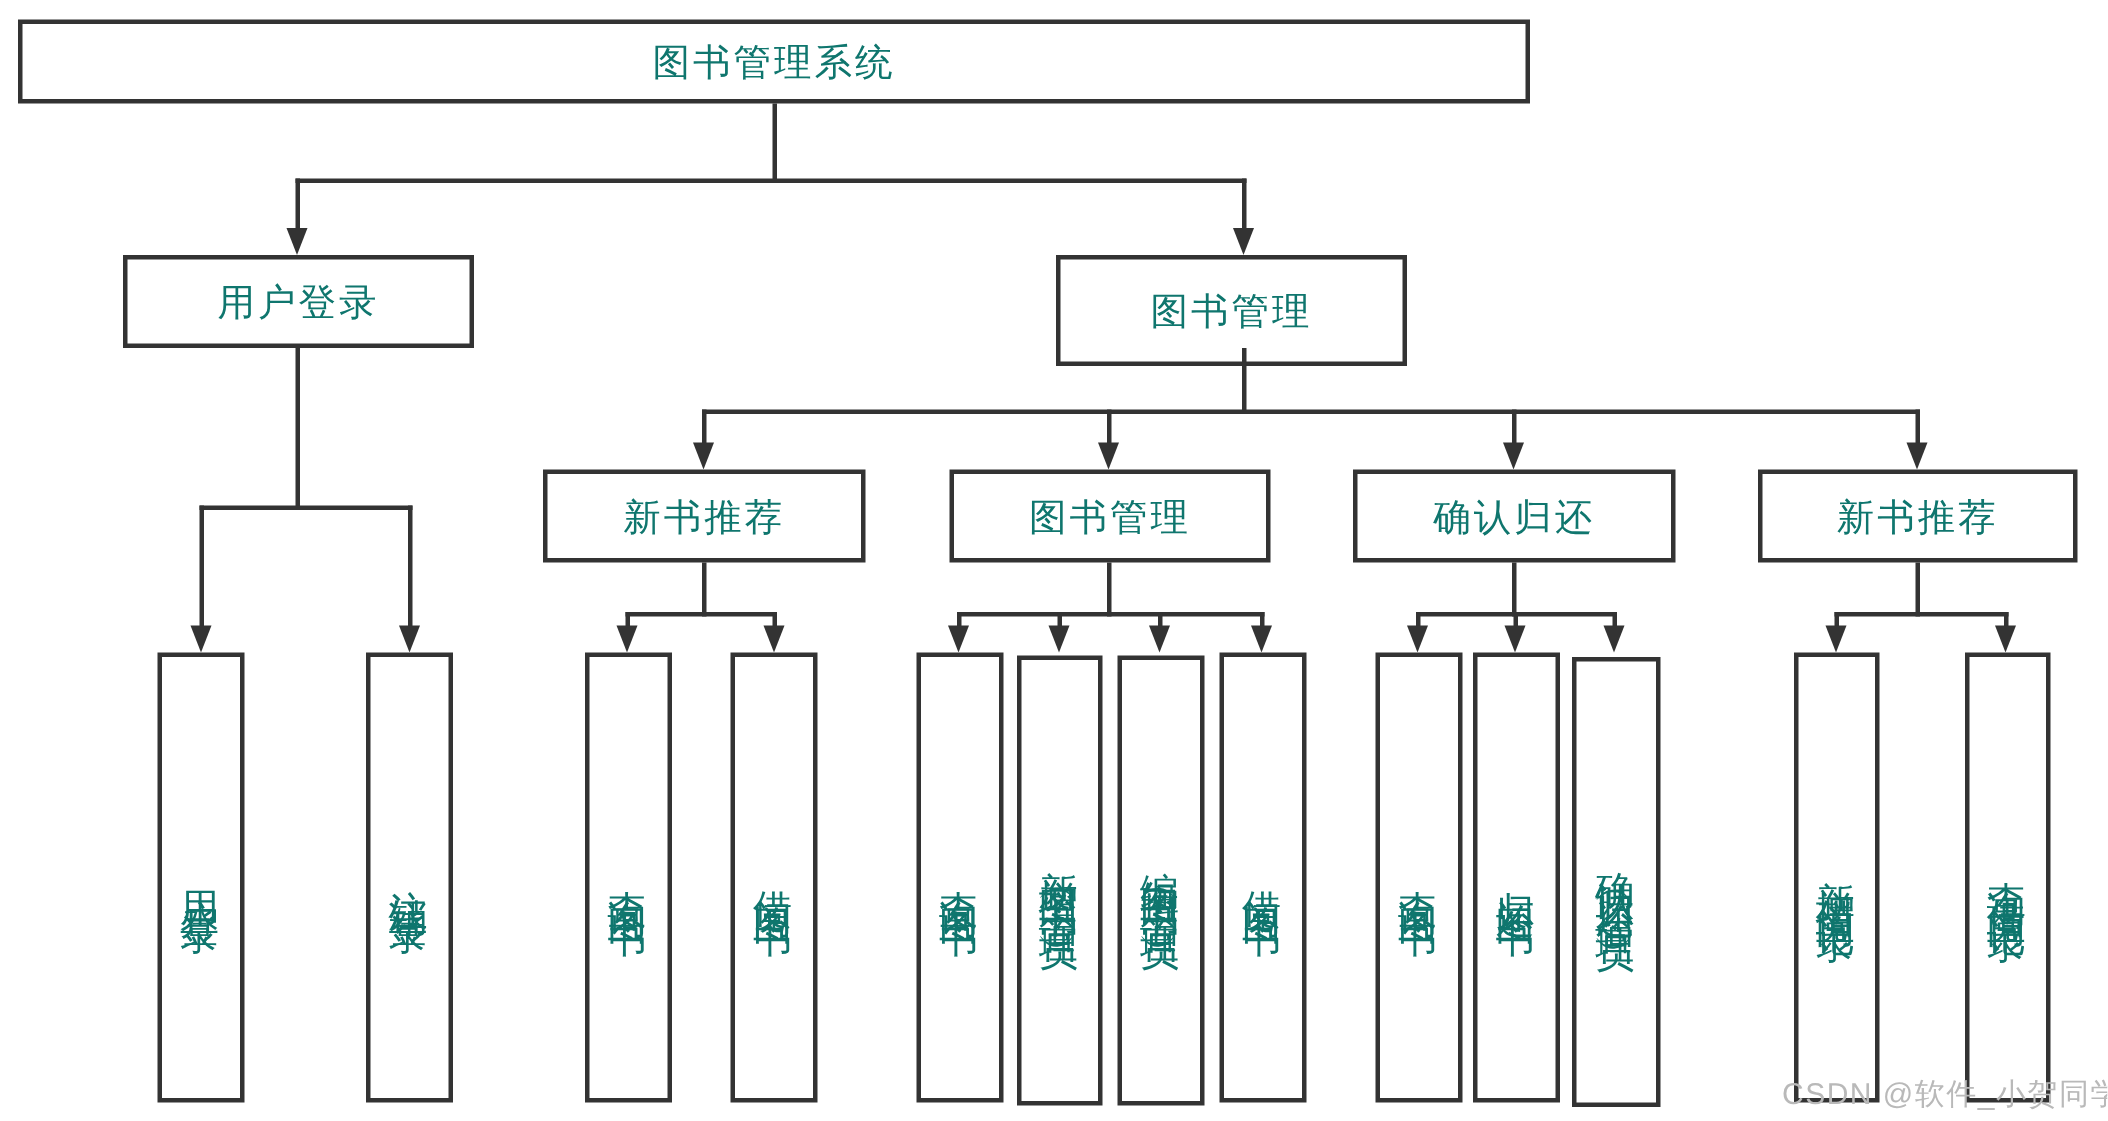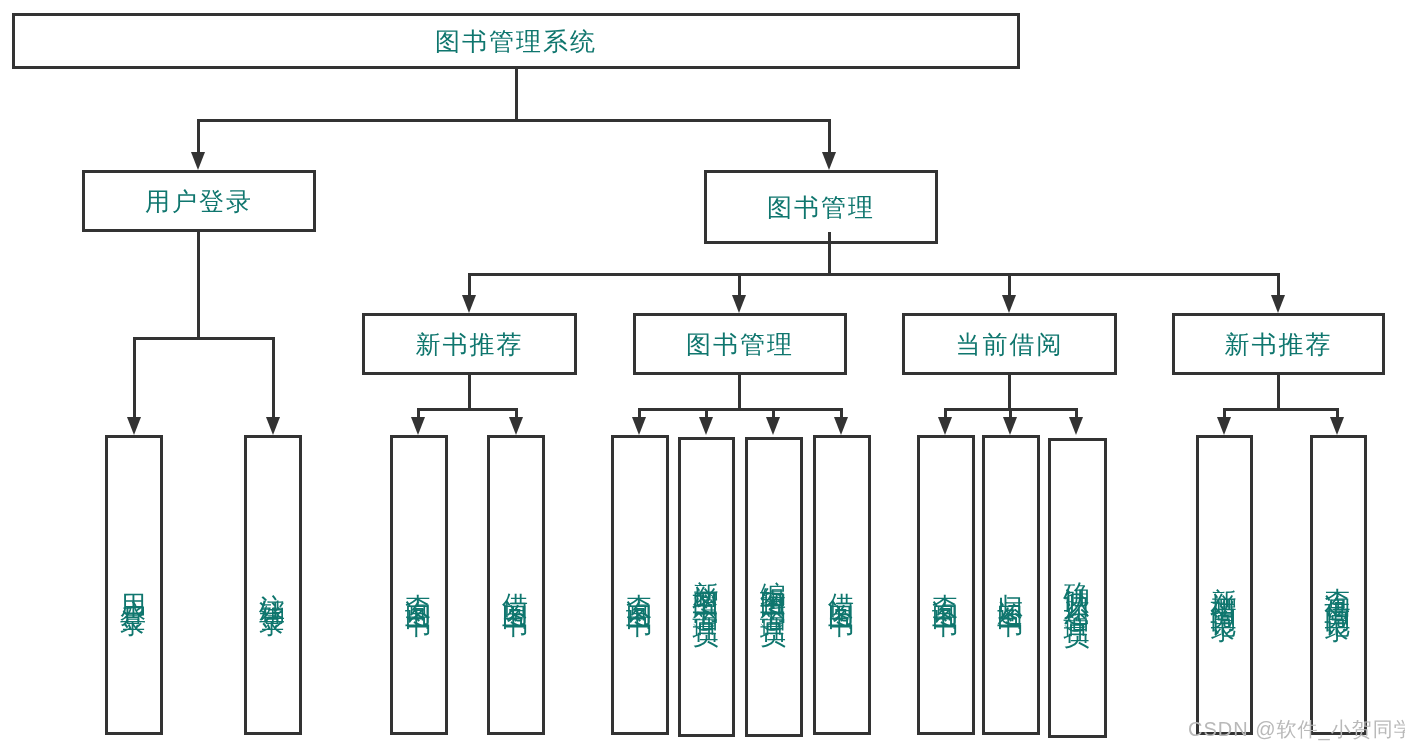--- a/index.html
+++ b/index.html
@@ -81,21 +81,21 @@
   <div class="arrow" style="left:462px; top:295px;"></div>
   <div class="vline" style="left:738px; top:273px; height:26px;"></div>
   <div class="arrow" style="left:732px; top:295px;"></div>
   <div class="vline" style="left:1008px; top:273px; height:26px;"></div>
   <div class="arrow" style="left:1002px; top:295px;"></div>
   <div class="vline" style="left:1277px; top:273px; height:26px;"></div>
   <div class="arrow" style="left:1271px; top:295px;"></div>
 
   <div class="box" style="left:362px; top:313px; width:215px; height:62px;text-align:right;">新书推荐</div>
   <div class="box" style="left:633px; top:313px; width:214px; height:62px;">图书管理</div>
-  <div class="box" style="left:902px; top:313px; width:215px; height:62px;">当前借阅</div>
+  <div class="box" style="left:902px; top:313px; width:215px; height:62px;">确认归还</div>
   <div class="box" style="left:1172px; top:313px; width:213px; height:62px;">新书推荐</div>
 
   <div class="vline" style="left:468px; top:375px; height:36px;"></div>
   <div class="hline" style="left:417px; top:408px; width:101px;"></div>
   <div class="vline" style="left:417px; top:408px; height:14px;"></div>
   <div class="arrow" style="left:411px; top:417px;"></div>
   <div class="vline" style="left:515px; top:408px; height:14px;"></div>
   <div class="arrow" style="left:509px; top:417px;"></div>
 
   <div class="vline" style="left:738px; top:375px; height:36px;"></div>

